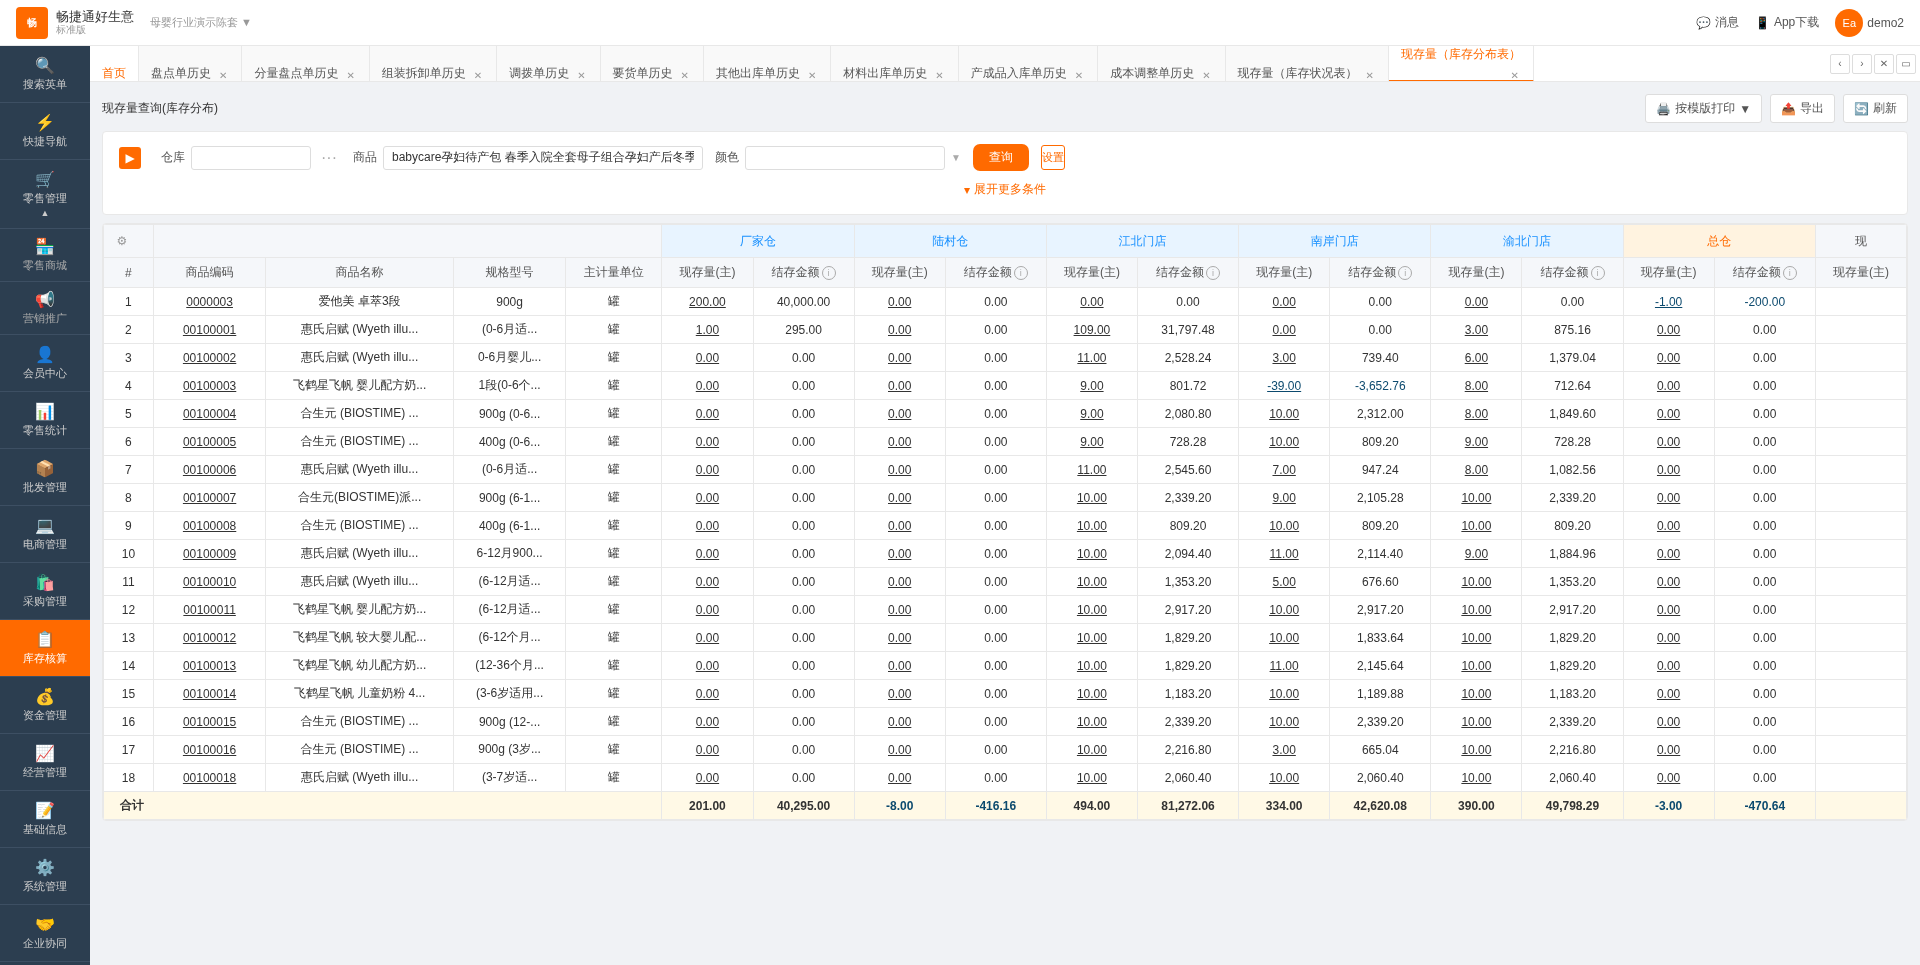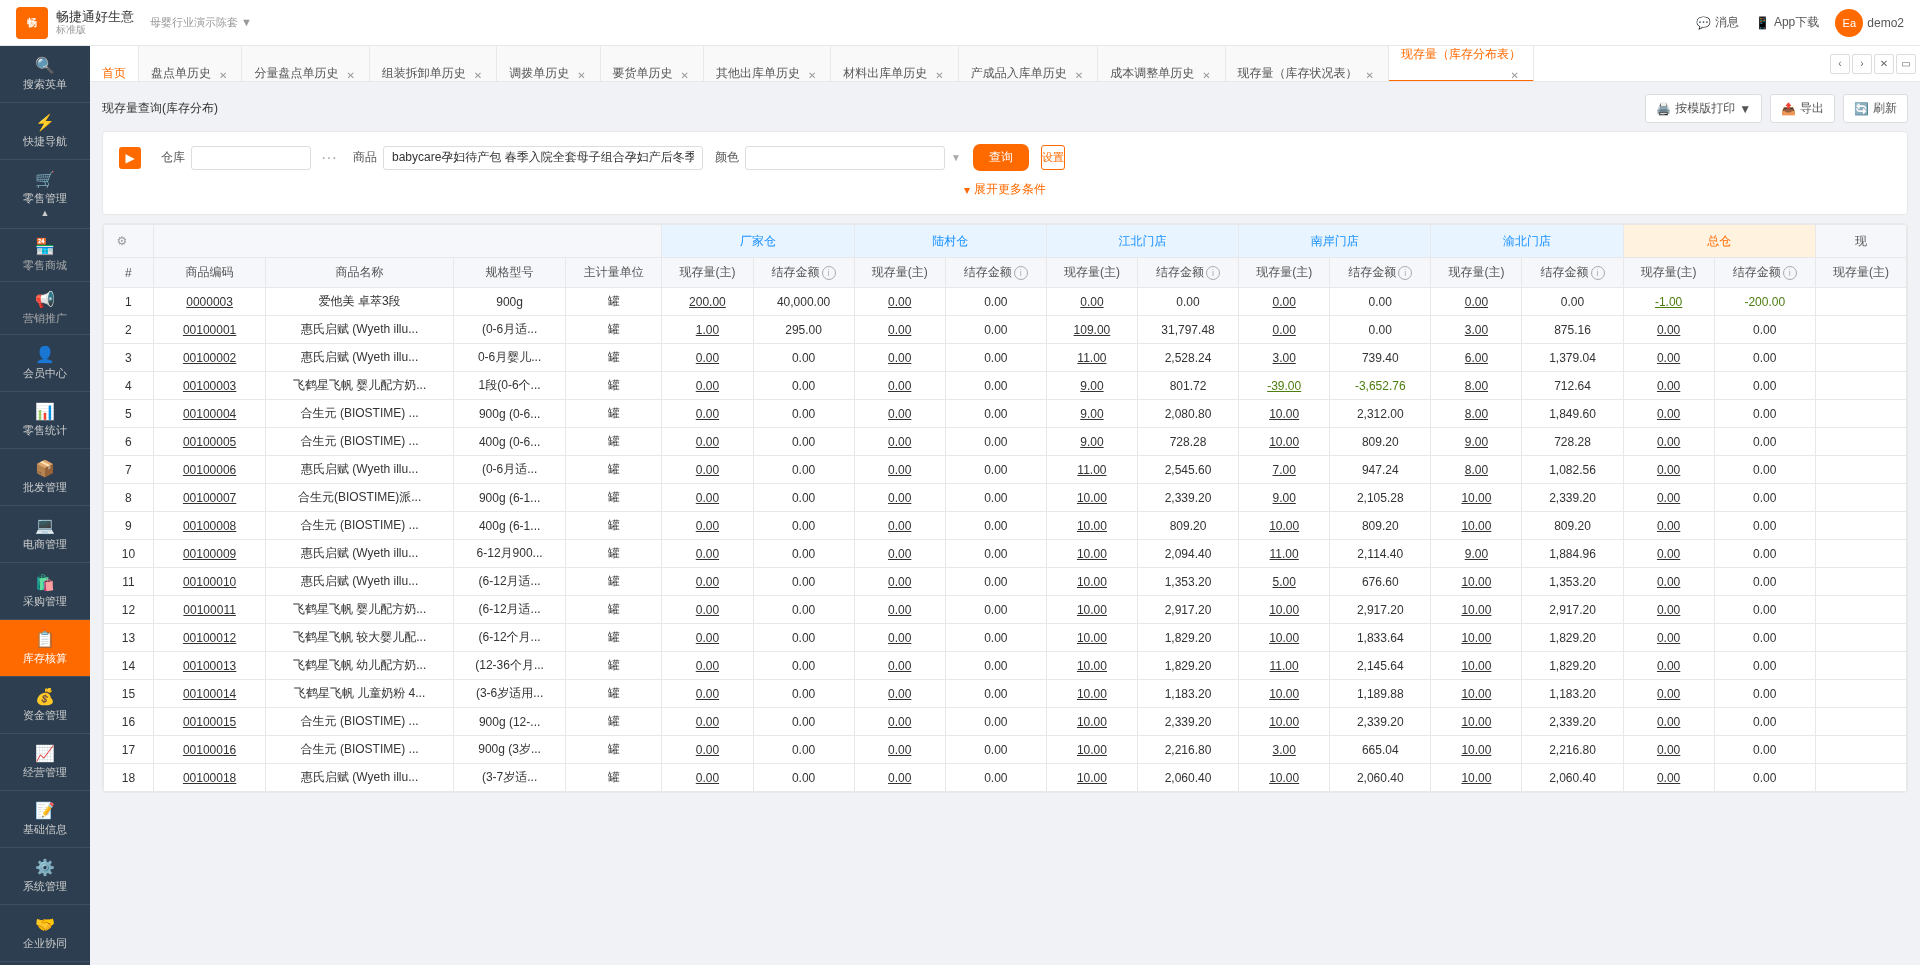--- a/index.html
+++ b/index.html
@@ -323,21 +323,21 @@
       padding: 5px 8px;
       text-align: center;
       white-space: nowrap;
       color: #333;
     }
     tbody tr.summary-row td {
       background: #fff9e6;
       font-weight: 600;
     }
     .td-underline { text-decoration: underline; cursor: pointer; }
-    .td-red { color: #4d7c0f; }
+    .td-red { color: #0c4a6e; }
     .settings-icon {
       width: 20px;
       height: 20px;
       display: flex;
       align-items: center;
       justify-content: center;
       cursor: pointer;
       color: #999;
     }
     .info-icon {
@@ -960,16 +960,32 @@
       <td class="td-underline">10.00</td>
       <td>2,060.40</td>
       <td class="td-underline">10.00</td>
       <td class="">2,060.40</td>
       <td class="td-underline">10.00</td>
       <td>2,060.40</td>
       <td class="td-underline">0.00</td>
       <td class="">0.00</td>
       <td></td>
     </tr>
+          <tr class="summary-row">
+    <td colspan="5" style="text-align:left;padding-left:16px;font-weight:600;">合计</td>
+    <td>201.00</td>
+    <td>40,295.00</td>
+    <td class="td-red">-8.00</td>
+    <td class="td-red">-416.16</td>
+    <td>494.00</td>
+    <td>81,272.06</td>
+    <td>334.00</td>
+    <td>42,620.08</td>
+    <td>390.00</td>
+    <td>49,798.29</td>
+    <td class="td-red">-3.00</td>
+    <td class="td-red">-470.64</td>
+    <td></td>
+  </tr>
         </tbody>
     </table>
   </div>
 </div>
 
 </body></html>

